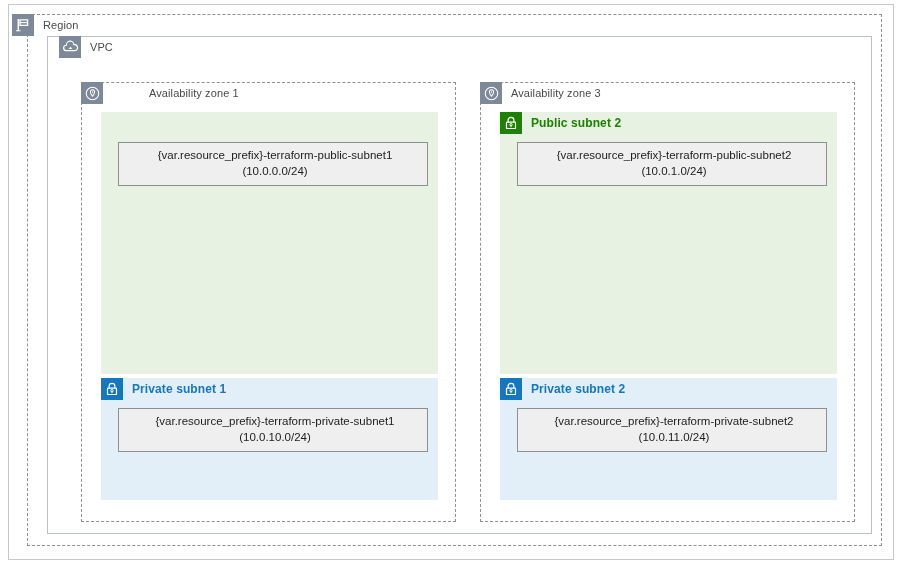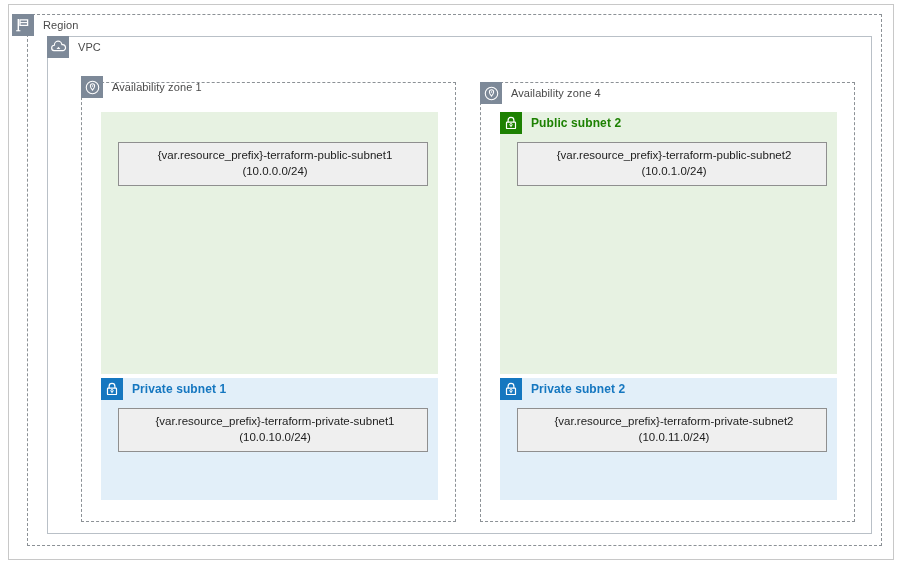--- a/index.html
+++ b/index.html
@@ -77,22 +77,22 @@
   .grp-icon svg { display: block; }
   .grp-label {
     font-size: 11px;
     color: #4a4a4a;
     margin-left: 9px;
     letter-spacing: 0.1px;
   }
 
   
   .hdr-region { left: 12px; top: 14px; }
-  .hdr-vpc    { left: 47px; top: 36px; }
-  .hdr-az1    { left: 81px; top: 76px; }
+  .hdr-vpc    { left: 47px; top: 36px; padding-left: 12px; }
+  .hdr-az1    { left: 81px; top: 82px; gap: 37px; }
   .hdr-az2    { left: 480px; top: 82px; }
 
   
   .subnet {
     position: absolute;
     width: 337px;
   }
   .subnet-public  { background: #e7f2e2; height: 262px; top: 112px; }
   .subnet-private { background: #e2eff9; height: 122px; top: 378px; }
 
@@ -189,21 +189,21 @@
   </div>
 
   <div class="grp-header hdr-az2">
     <span class="grp-icon">
       <svg width="17" height="17" viewBox="0 0 18 18">
         <circle cx="9" cy="9" r="6.6" fill="none" stroke="#ffffff" stroke-width="1.15"></circle>
         <path d="M9 5.1 a2.25 2.25 0 0 1 2.25 2.25 c0 1.7 -2.25 4.45 -2.25 4.45 s-2.25 -2.75 -2.25 -4.45 A2.25 2.25 0 0 1 9 5.1 z" fill="none" stroke="#ffffff" stroke-width="1.1"></path>
         <circle cx="9" cy="7.35" r="0.8" fill="#ffffff"></circle>
       </svg>
     </span>
-    <span class="grp-label">Availability zone 4</span>
+    <span class="grp-label">Availability zone 3</span>
   </div>
 
   <div class="subnet subnet-public sn-1">
     <div class="res-box res-pos-public">
       <span class="r-line">{var.resource_prefix}-terraform-public-subnet1</span>
       <span class="r-line">(10.0.0.0/24)</span>
     </div>
   </div>
 
   <div class="subnet subnet-private sn-1">

